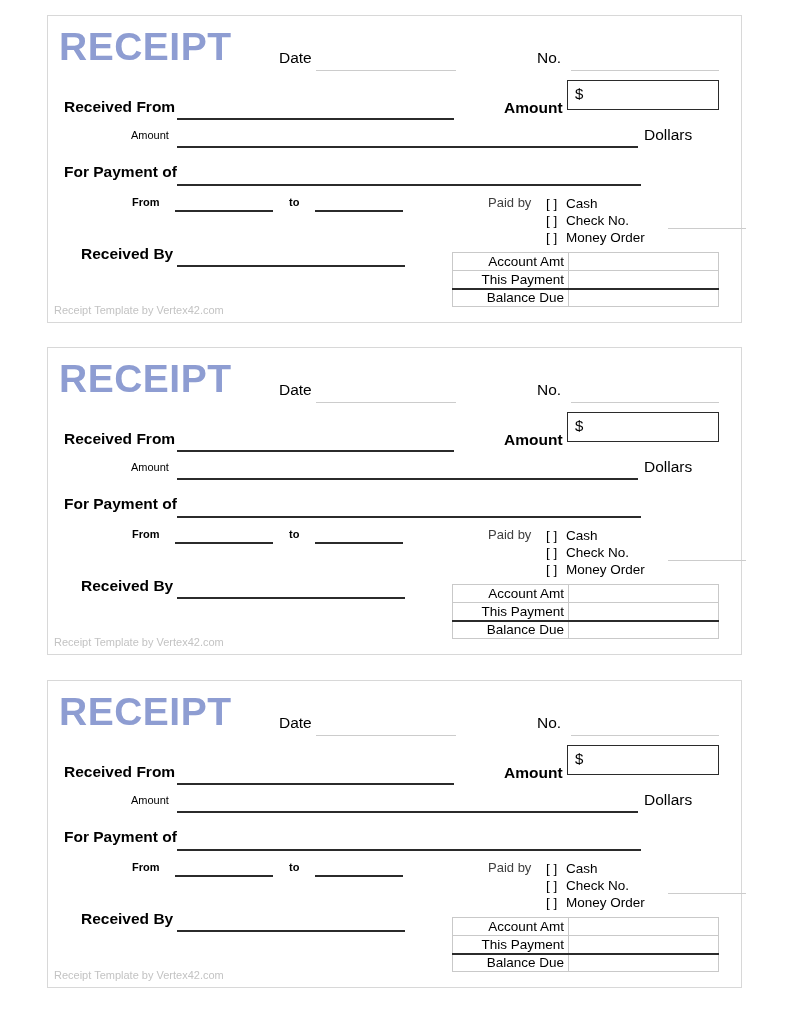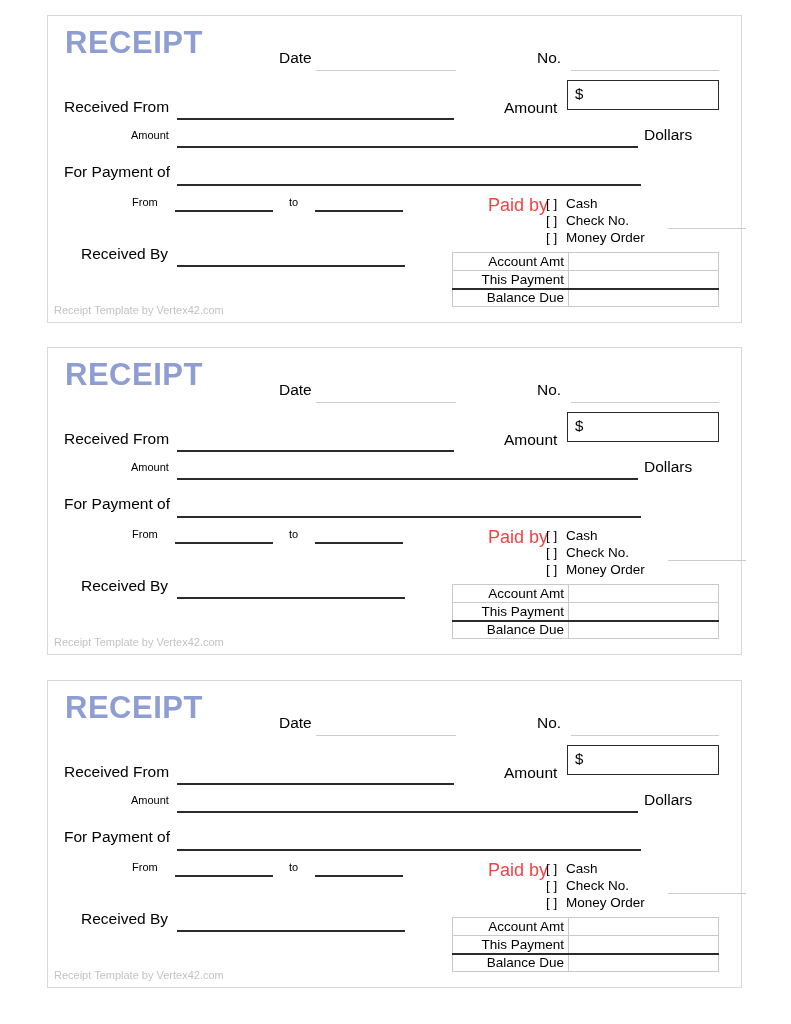--- a/index.html
+++ b/index.html
@@ -28,36 +28,35 @@
   }
   .receipt.r1 { top: 15px; }
   .receipt.r2 { top: 347px; }
   .receipt.r3 { top: 680px; }
 
   
   .title {
     position: absolute;
     left: 11px;
     top: 11px;
-    font-size: 31px;
+    font-size: 39px;
     font-weight: bold;
     letter-spacing: 0.5px;
     color: #8e9dd2;
     line-height: 1;
     white-space: nowrap;
-    margin-left: 6px;
   }
 
   
   .lbl {
     position: absolute;
     white-space: nowrap;
     color: #000000;
   }
-  .lbl.bold   { font-weight: normal; }
+  .lbl.bold   { font-weight: bold; }
   .lbl.reg    { font-weight: normal; }
 
   
   .s16 { font-size: 15.5px; }
   .s11 { font-size: 11px; }
 
   
   .rule {
     position: absolute;
     background: #2b2b2b;
@@ -81,23 +80,23 @@
     position: absolute;
     left: 7px;
     top: 4px;
     font-size: 15px;
     color: #000;
   }
 
   
   .paidby-label {
     position: absolute;
-    font-size: 18px;
-    white-space: nowrap;
-    color: #ef4444;
+    font-size: 13px;
+    white-space: nowrap;
+    color: #404040;
   }
   .pay-row {
     position: absolute;
     white-space: nowrap;
     font-size: 13.5px;
     color: #000;
   }
   .pay-row .box {
     display: inline-block;
     width: 20px;

